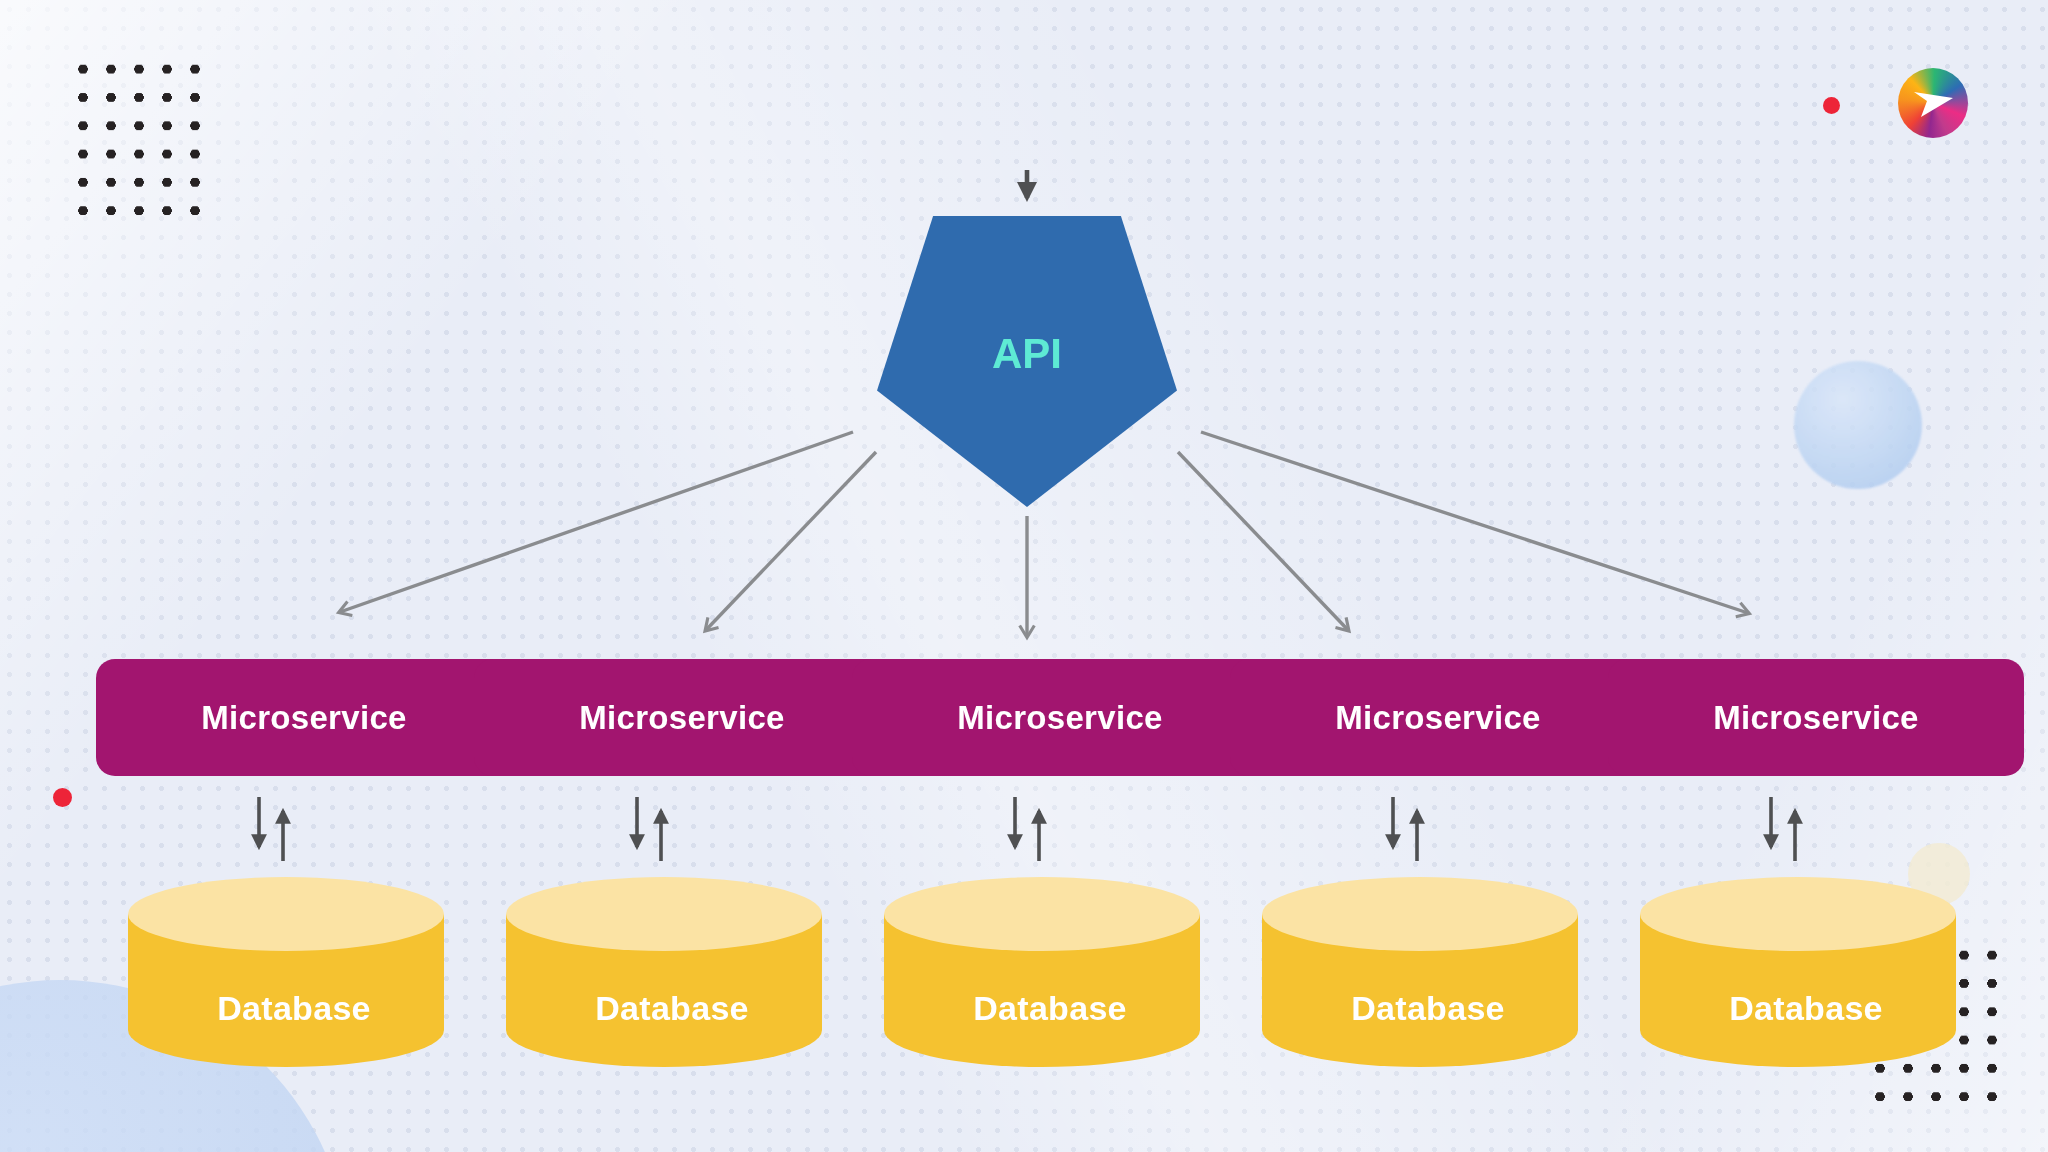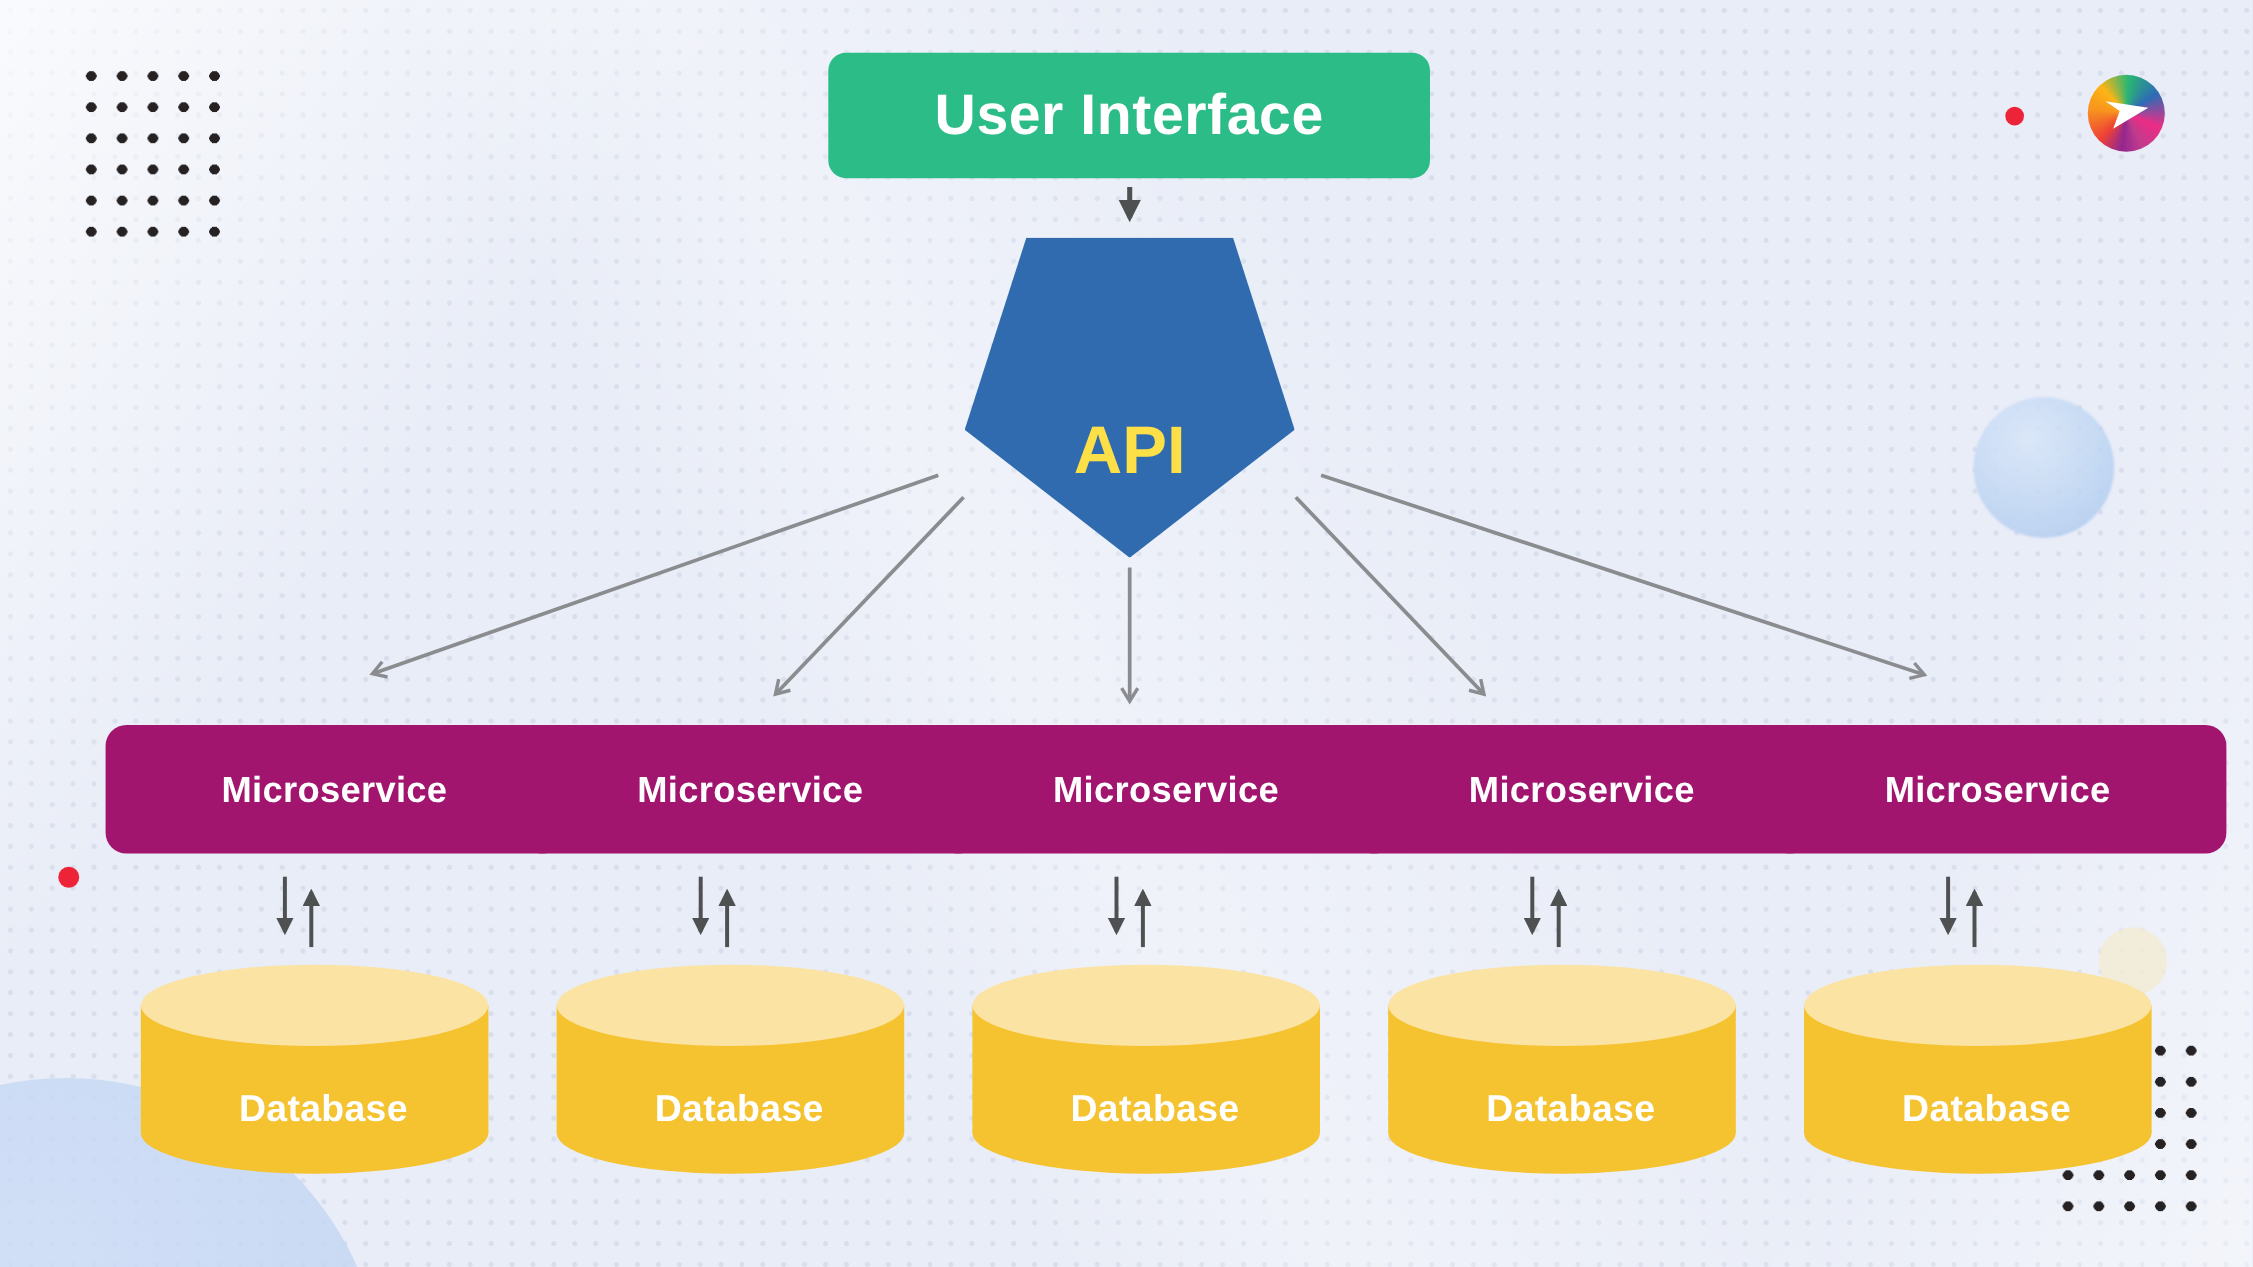--- a/index.html
+++ b/index.html
@@ -40,21 +40,21 @@
   #vee path{stroke:var(--fan-arrow-color,#8A8C8F);fill:none;stroke-width:1.7;}
   #tri path{fill:var(--vertical-arrow-color,#4F5052);stroke:none;}
   
   .ui-box{position:absolute;left:753px;top:48px;width:547px;height:114px;border-radius:16px;
     background:var(--ui-color,#2CBC87);display:flex;align-items:center;justify-content:center;z-index:3;}
   .ui-box span{color:#fff;font-size:52px;font-weight:700;letter-spacing:.5px;}
   .pentagon{position:absolute;left:877px;top:216px;width:300px;height:291px;z-index:3;
     background:var(--gateway-color,#2F6BAE);
     clip-path:polygon(18.7% 0%,81.3% 0%,100% 60%,50% 100%,0% 60%);
     display:flex;flex-direction:column;align-items:center;padding-top:112px;box-sizing:border-box;}
-  .pentagon .pl{color:#fde047;font-size:61px;font-weight:700;line-height:1.22;text-align:center;margin-top:44px;}
+  .pentagon .pl{color:#5eead4;font-size:42px;font-weight:700;line-height:1.22;text-align:center;}
   .column{position:absolute;top:659px;width:350px;height:410px;z-index:3;}
   .svc-box{position:absolute;left:0;top:0;width:416px;height:117px;border-radius:19px;
     background:var(--microservice-color,#A2156F);display:flex;align-items:center;justify-content:center;}
   .svc-box span{color:#fff;font-size:33px;font-weight:700;letter-spacing:.3px;}
   .cylinder{position:absolute;left:32px;top:218px;width:316px;height:190px;}
   .cyl-bottom{position:absolute;left:0;top:116px;width:316px;height:74px;border-radius:50%;
     background:var(--database-color,#F5C230);}
   .cyl-body{position:absolute;left:0;top:37px;width:316px;height:116px;
     background:var(--database-color,#F5C230);}
   .cyl-top{position:absolute;left:0;top:0;width:316px;height:74px;border-radius:50%;
@@ -105,23 +105,20 @@
     <line class="v-line" x1="637" y1="797" x2="637" y2="847" marker-end="url(#tri)"></line>
     <line class="v-line" x1="661" y1="861" x2="661" y2="811" marker-end="url(#tri)"></line>
     <line class="v-line" x1="1015" y1="797" x2="1015" y2="847" marker-end="url(#tri)"></line>
     <line class="v-line" x1="1039" y1="861" x2="1039" y2="811" marker-end="url(#tri)"></line>
     <line class="v-line" x1="1393" y1="797" x2="1393" y2="847" marker-end="url(#tri)"></line>
     <line class="v-line" x1="1417" y1="861" x2="1417" y2="811" marker-end="url(#tri)"></line>
     <line class="v-line" x1="1771" y1="797" x2="1771" y2="847" marker-end="url(#tri)"></line>
     <line class="v-line" x1="1795" y1="861" x2="1795" y2="811" marker-end="url(#tri)"></line>
   </svg>
 
-  <div class="ui-box">
-    <span>User Interface</span>
-  </div>
 
   <div class="pentagon">
     <div class="pl">API</div>
   </div>
 
   <div class="column" style="left:96px">
     <div class="svc-box">
       <span>Microservice</span>
     </div>
     <div class="cylinder">

